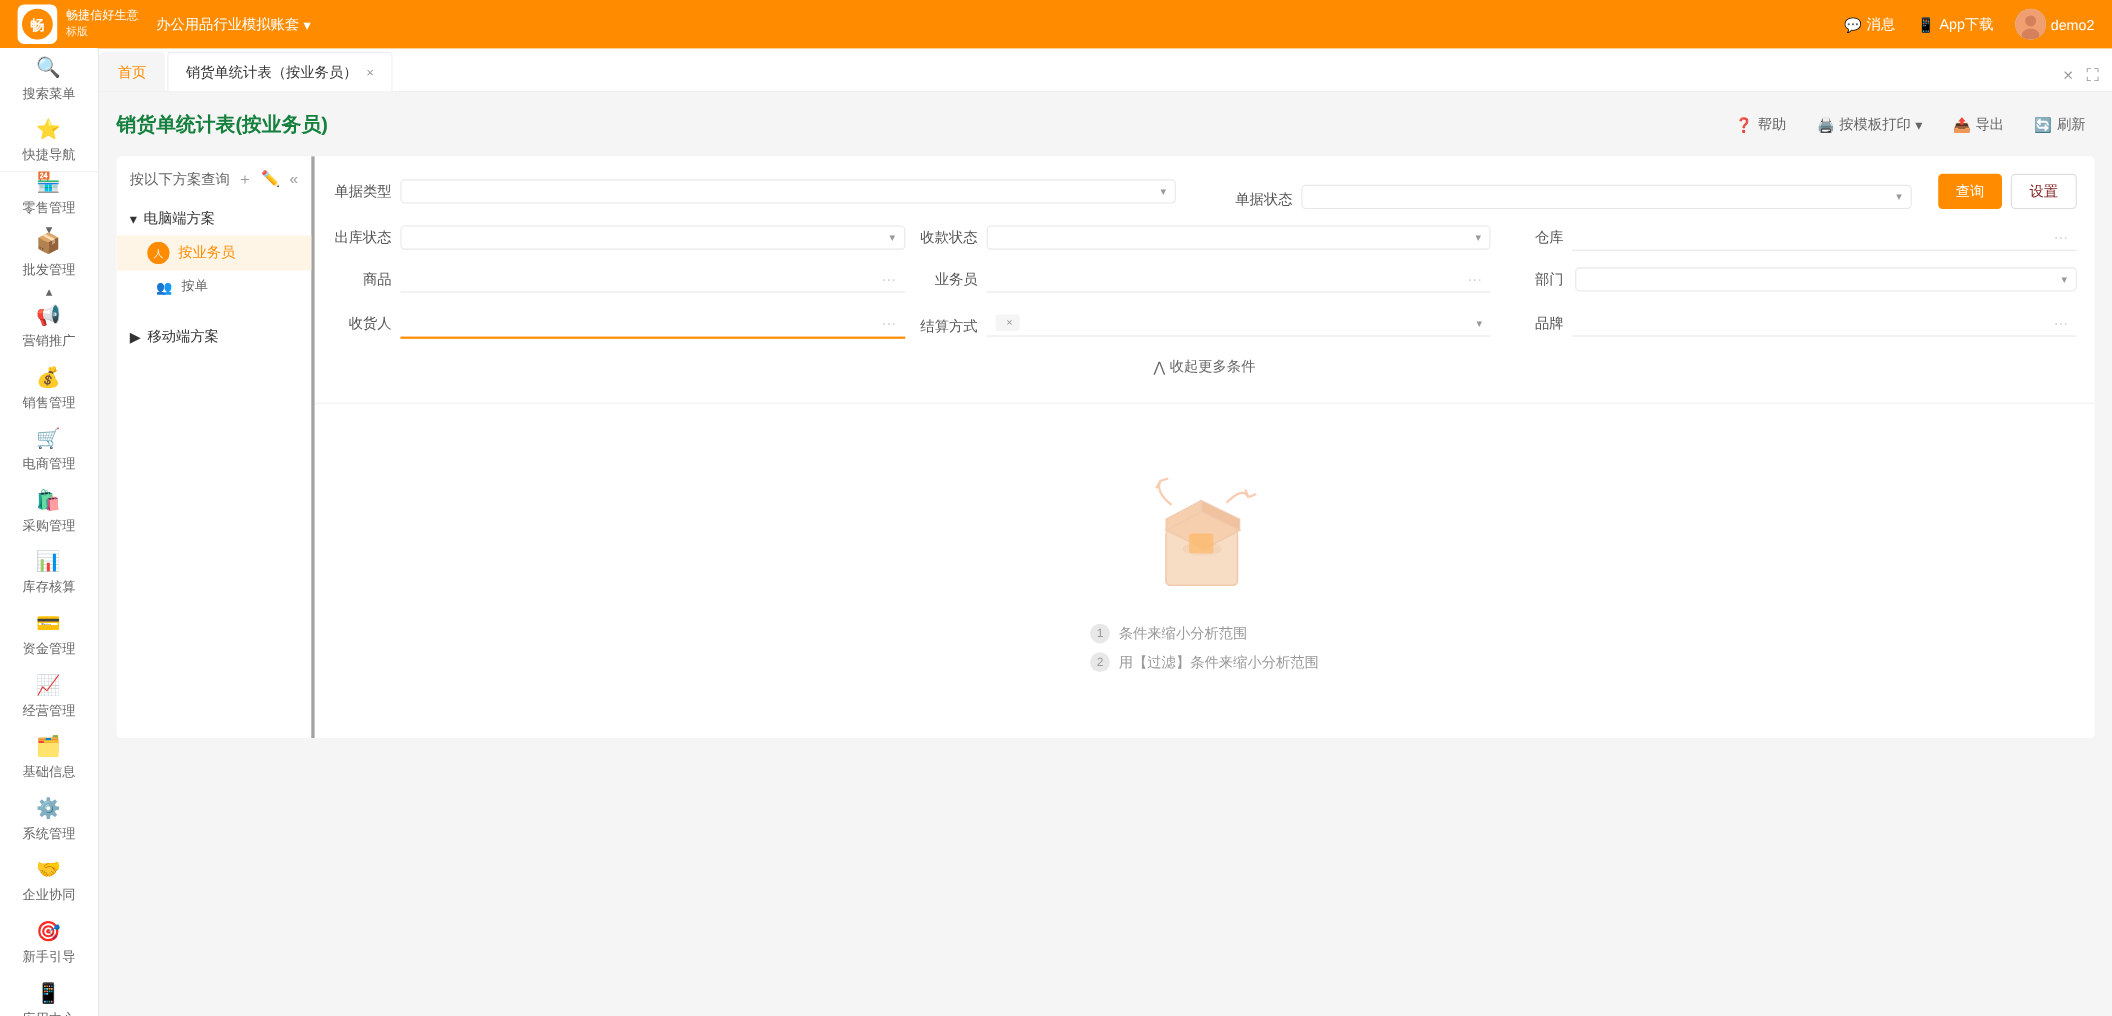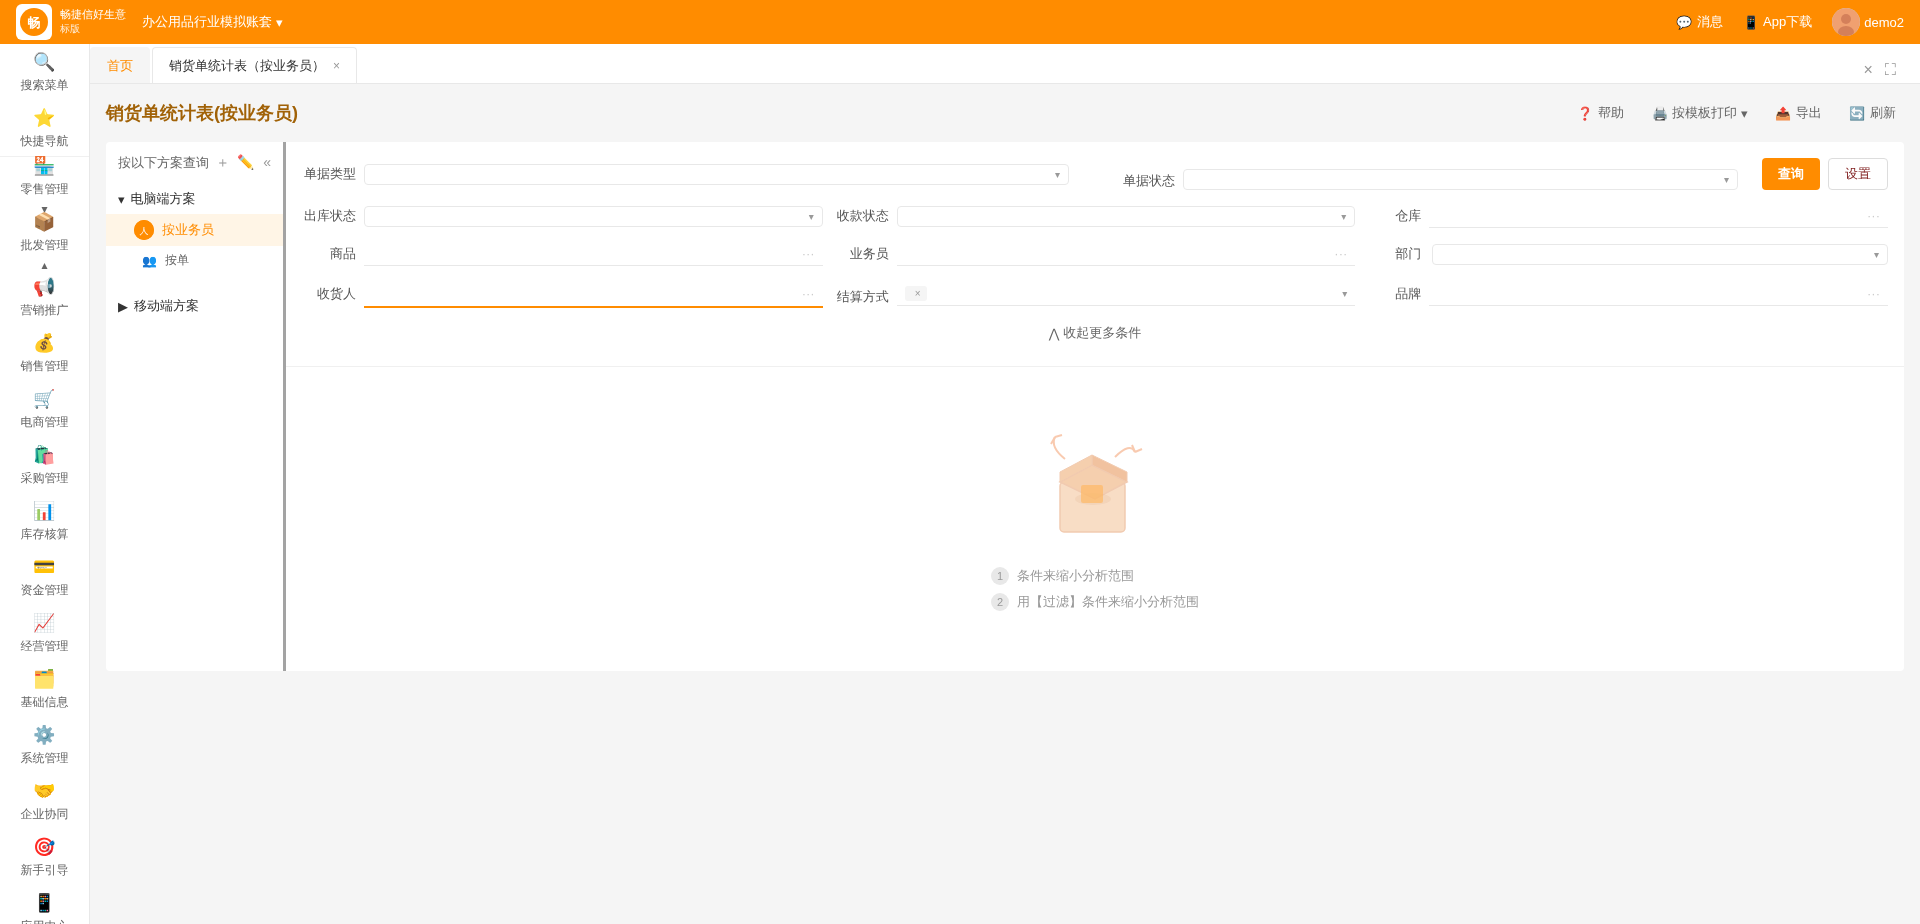--- a/index.html
+++ b/index.html
@@ -26,37 +26,37 @@
     
     .sidebar { width: 90px; background: #fff; border-right: 1px solid #e8e8e8; display: flex; flex-direction: column; overflow-y: auto; flex-shrink: 0; }
     .sidebar-item { display: flex; flex-direction: column; align-items: center; justify-content: center; padding: 10px 4px; cursor: pointer; font-size: 12px; color: #666; gap: 4px; min-height: 56px; }
     .sidebar-item .icon { font-size: 18px; }
     .sidebar-section { border-top: 1px solid #f0f0f0; }
 
     
     .content-area { flex: 1; display: flex; flex-direction: column; overflow: hidden; }
 
     
-    .tab-bar { height: 40px; background: #fff; border-bottom: 1px solid #e8e8e8; display: flex; align-items: flex-end; padding: 0 12px 0 0; flex-shrink: 0; }
+    .tab-bar { height: 40px; background: #fff; border-bottom: 1px solid #e8e8e8; display: flex; align-items: flex-end; padding: 0 0 0 0; flex-shrink: 0; }
     .tab { display: flex; align-items: center; padding: 0 16px; height: 36px; cursor: pointer; font-size: 13px; color: #666; border: 1px solid transparent; border-bottom: none; gap: 8px; background: #f5f5f5; border-radius: 4px 4px 0 0; margin-right: 2px; }
     .tab.active { background: #fff; color: #333; border-color: #e8e8e8; font-weight: 500; }
     .tab.home { color: #ff8c00; }
     .tab-close { cursor: pointer; color: #999; font-size: 12px; }
     .tab-actions { margin-left: auto; display: flex; align-items: center; padding-right: 8px; gap: 4px; }
     .tab-action-btn { cursor: pointer; color: #999; font-size: 16px; padding: 4px; }
 
     
     .page-content { flex: 1; overflow-y: auto; background: #f5f5f5; padding: 16px; }
 
     
     .page-header { display: flex; align-items: center; justify-content: space-between; margin-bottom: 16px; }
-    .page-title { font-size: 18px; font-weight: 600; color: #a16207; }
+    .page-title { font-size: 18px; font-weight: 600; color: #15803d; }
     .page-actions { display: flex; align-items: center; gap: 12px; }
     .action-btn { display: flex; align-items: center; gap: 4px; color: #666; font-size: 13px; cursor: pointer; padding: 4px 8px; border-radius: 4px; }
-    .action-btn-primary { background: #ff8c00; color: white; border: none; padding: 6px 16px; border-radius: 4px; cursor: pointer; font-size: 13px; font-weight: bold; }
+    .action-btn-primary { background: #ff8c00; color: white; border: none; padding: 6px 16px; border-radius: 4px; cursor: pointer; font-size: 13px; }
     .action-btn-secondary { background: white; color: #7f1d1d; border: 1px solid #ddd; padding: 6px 16px; border-radius: 4px; cursor: pointer; font-size: 13px; }
 
     
     .two-panel { display: flex; gap: 0; flex: 1; background: white; border-radius: 4px; overflow: hidden; }
 
     
     .left-panel { width: 180px; border-right: 3px solid #a3a3a3; padding: 12px 0; flex-shrink: 0; }
     .left-panel-header { display: flex; align-items: center; justify-content: space-between; padding: 0 12px; margin-bottom: 8px; }
     .left-panel-title { font-size: 13px; color: #666; }
     .left-panel-actions { display: flex; gap: 8px; }

